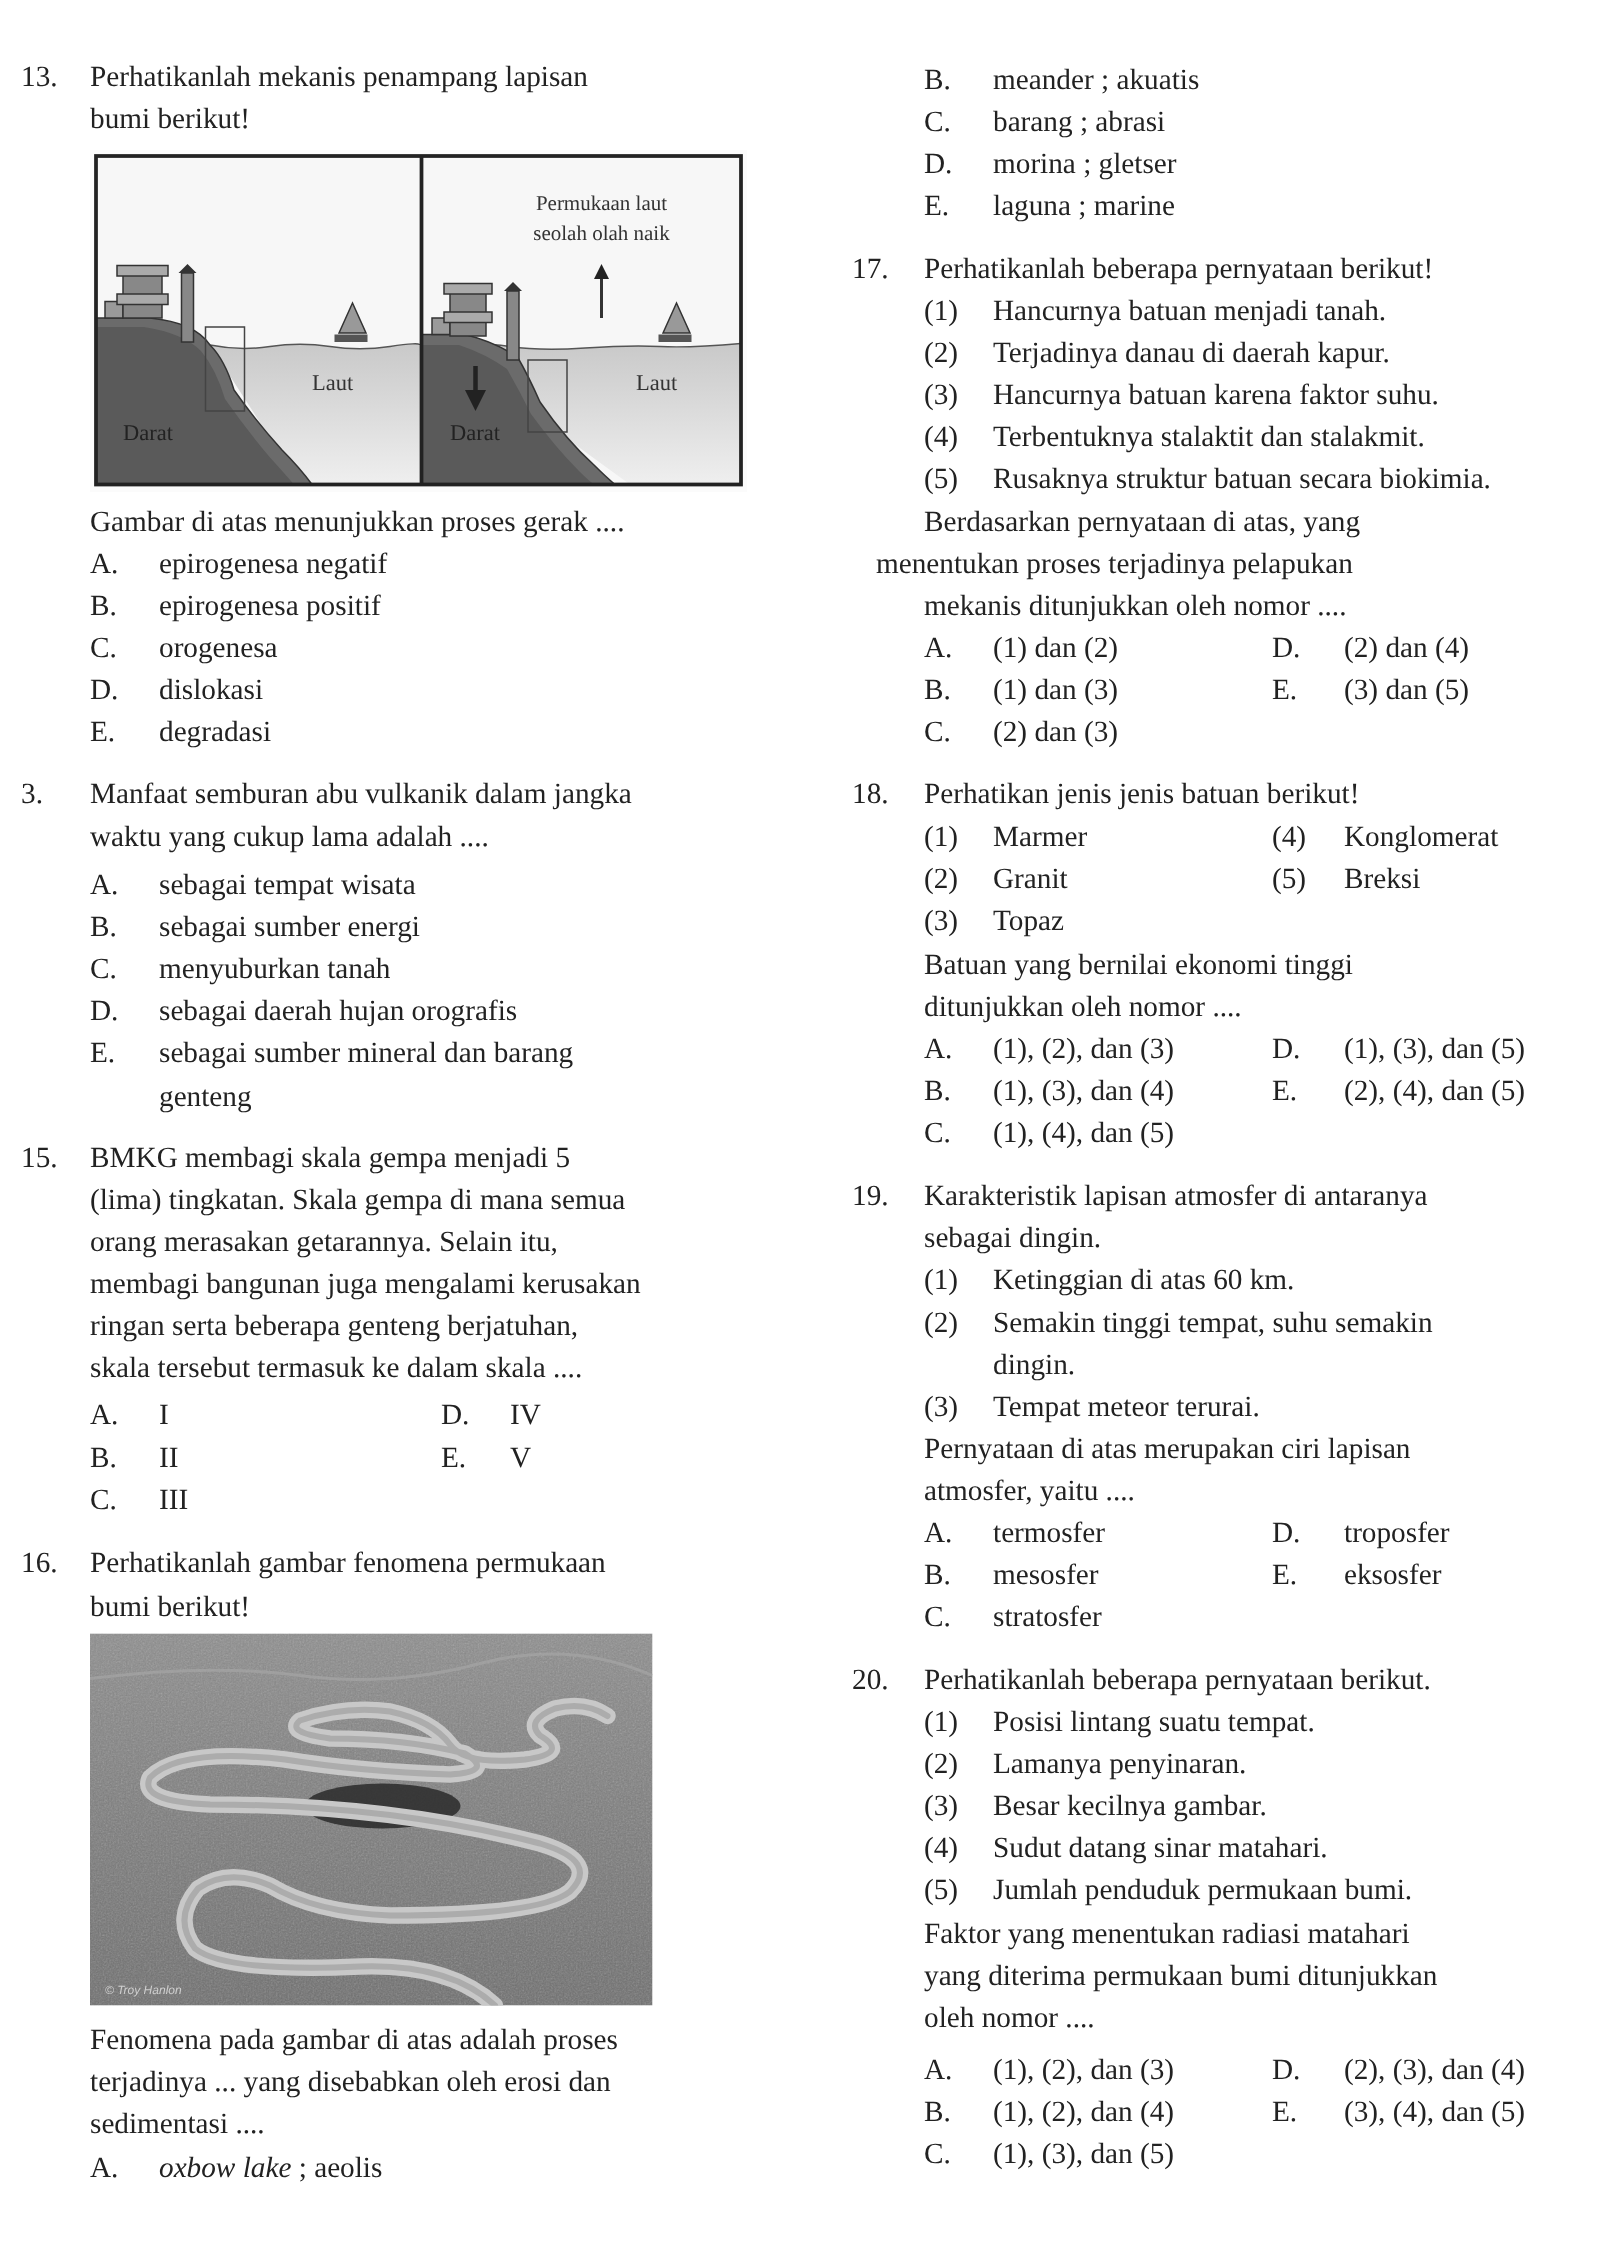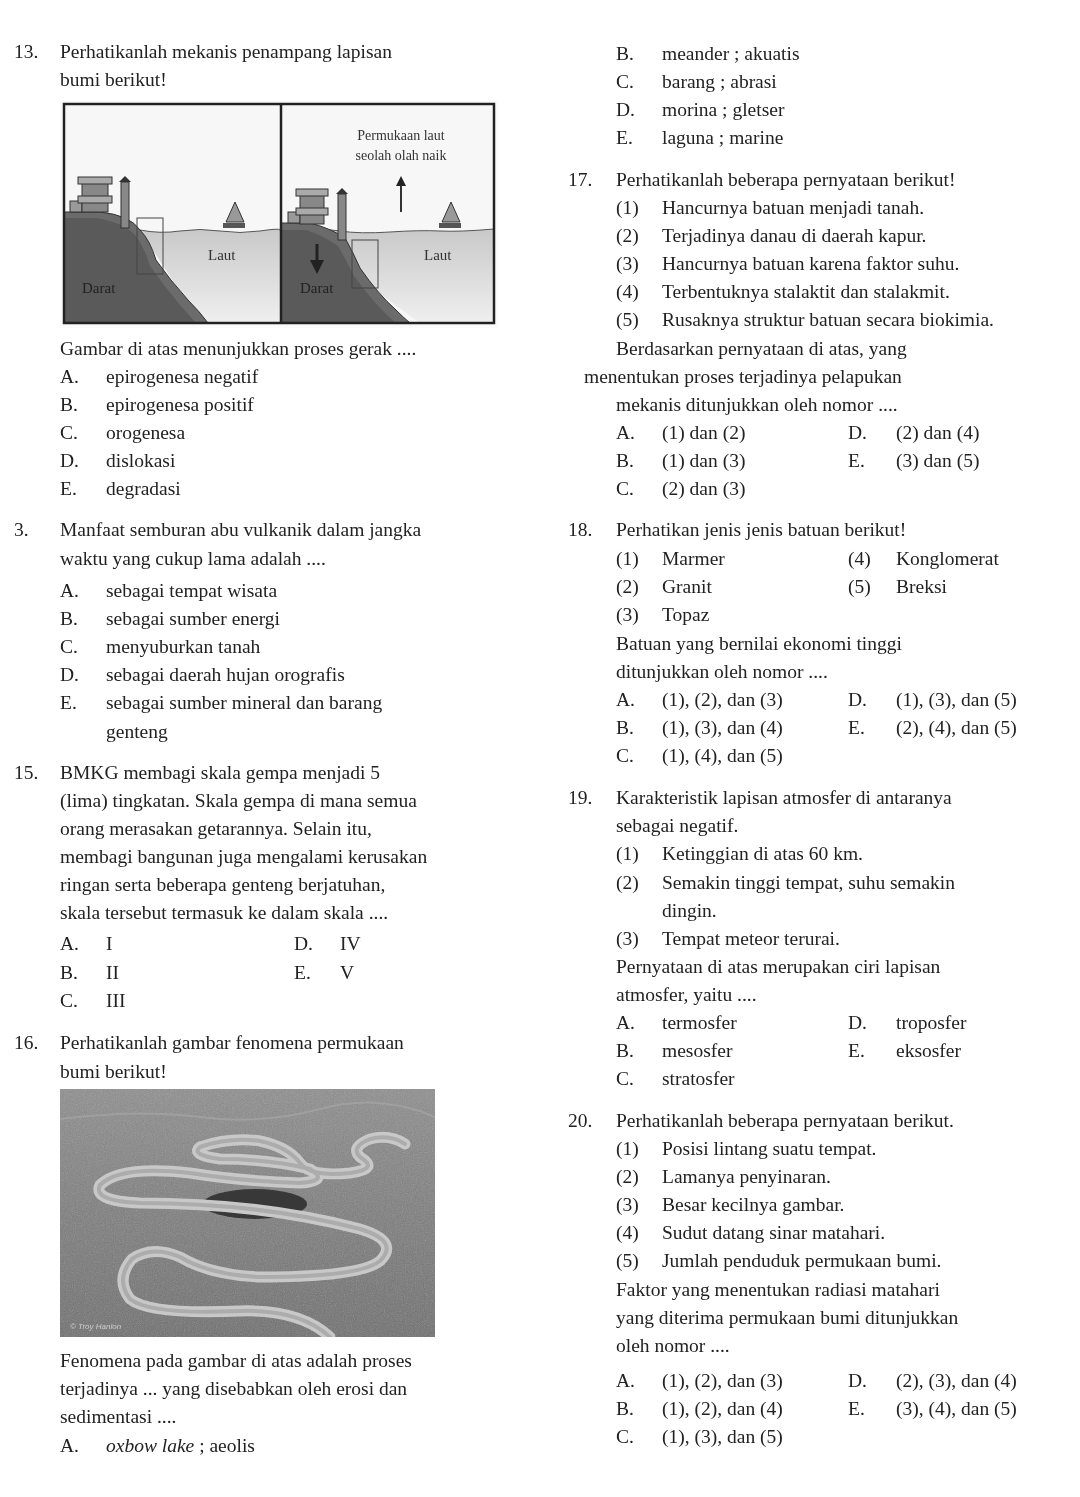--- a/index.html
+++ b/index.html
@@ -302,21 +302,21 @@
     </div>
   <div>
       <span class="abs" style="left:848px;top:714px">E.</span>
       <span class="abs" style="left:896px;top:714px">(2), (4), dan (5)</span>
     </div>
 </div>
 
 <div>
   <span class="abs" style="left:568px;top:784px">19.</span>
   <span class="abs" style="left:616px;top:784px">Karakteristik lapisan atmosfer di antaranya</span>
-  <span class="abs" style="left:616px;top:812px">sebagai negatif.</span>
+  <span class="abs" style="left:616px;top:812px">sebagai dingin.</span>
   <div>
     <span class="abs" style="left:616px;top:840px">(1)</span>
       <span class="abs" style="left:662px;top:840px">Ketinggian di atas 60 km.</span>
     <span class="abs" style="left:616px;top:869px">(2)</span>
       <span class="abs" style="left:662px;top:869px">Semakin tinggi tempat, suhu semakin</span>
     <span class="abs" style="left:662px;top:897px">dingin.</span>
     <span class="abs" style="left:616px;top:925px">(3)</span>
       <span class="abs" style="left:662px;top:925px">Tempat meteor terurai.</span>
   </div>
   <span class="abs" style="left:616px;top:953px">Pernyataan di atas merupakan ciri lapisan</span>

